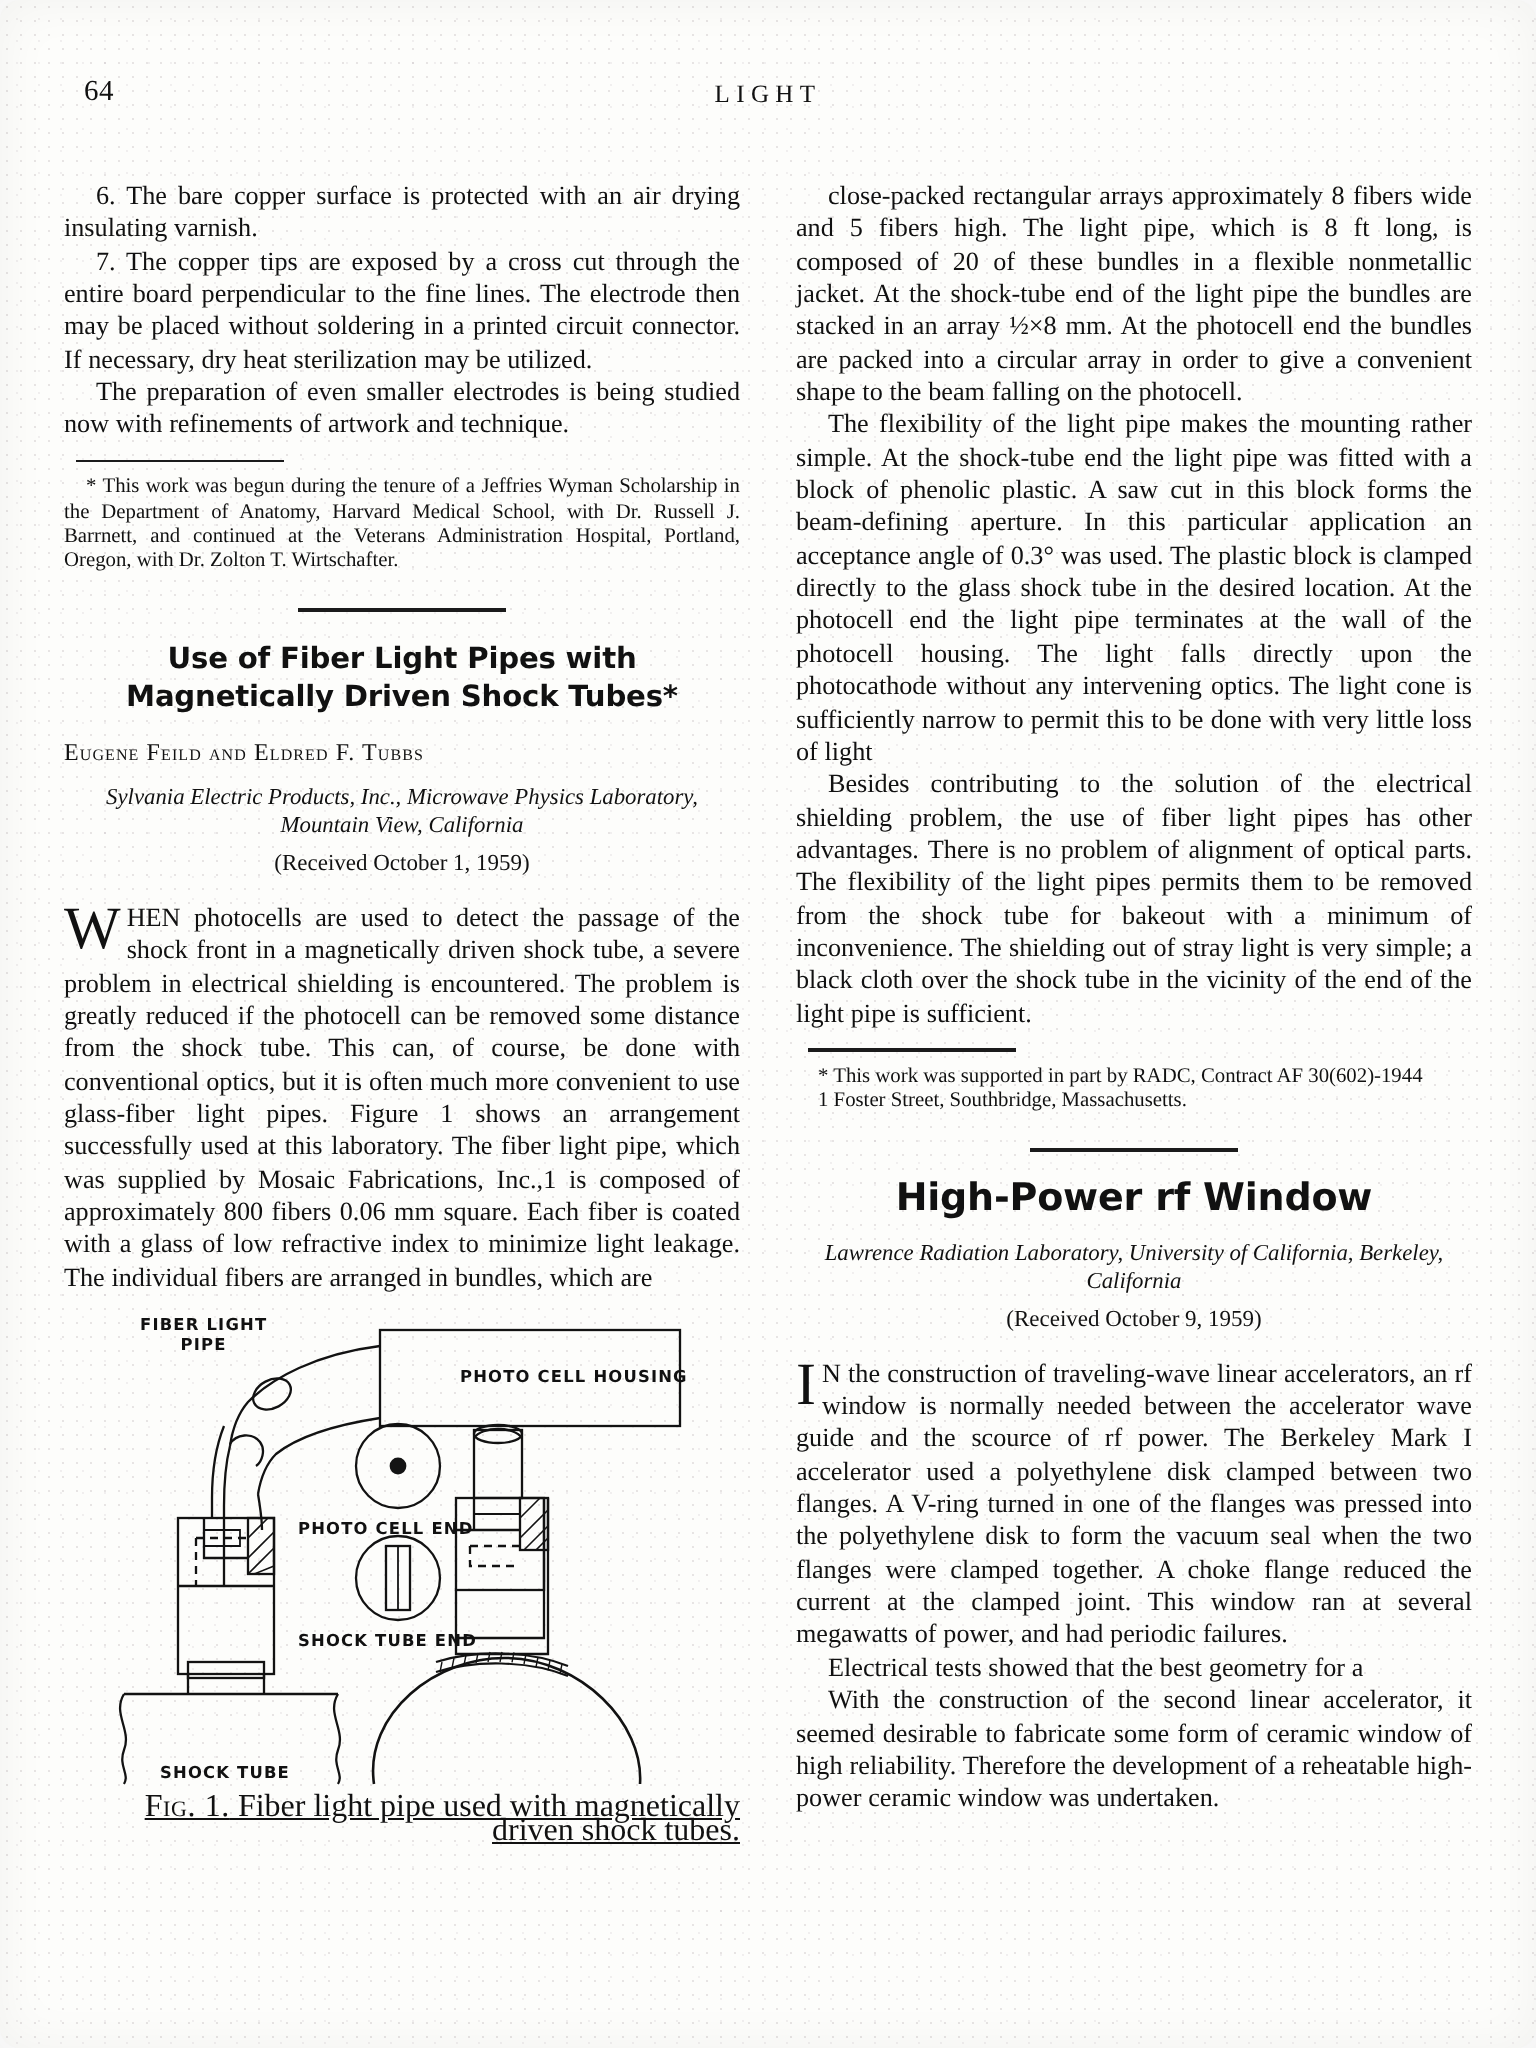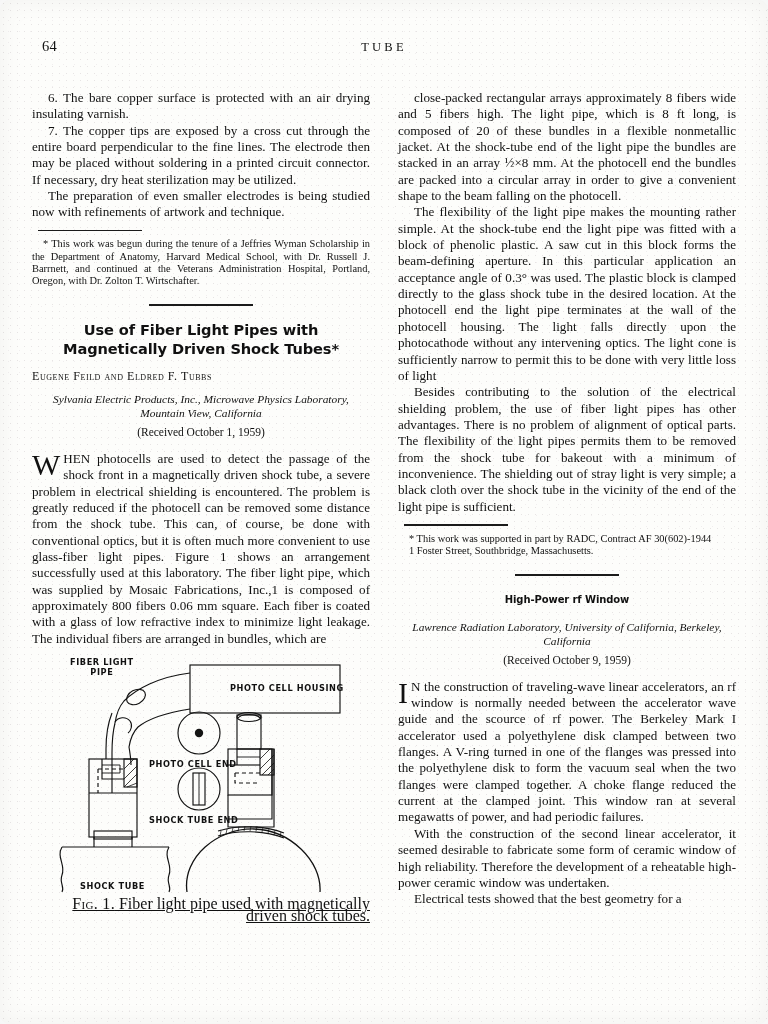--- a/index.html
+++ b/index.html
@@ -113,21 +113,21 @@
   .art-title {
     text-align: center;
     font-family: "DejaVu Sans", "Liberation Sans", sans-serif;
     font-weight: bold;
     font-size: 14.6px;
     line-height: 19px;
     margin: 14px 0 11px 0;
     letter-spacing: -0.1px;
   }
   .art-title.small {
-    font-size: 10px;
+    font-size: 19px;
     margin: 6px 0 11px 0;
   }
   .authors {
     font-size: 12px;
     font-variant: small-caps;
     letter-spacing: 0.55px;
     margin: 0 0 8px 0;
   }
   .affil {
     text-align: center;
@@ -185,21 +185,21 @@
   }
 </style>
 </head>
 <body>
 
 <div class="page">
   <div class="sheet">
 
     <div class="runhead">
       <div class="folio">64</div>
-      <div class="runtitle">TUBE</div>
+      <div class="runtitle">LIGHT</div>
     </div>
 
     <div class="cols">
 
       <div class="col">
 
         <p class="body">6. The bare copper surface is protected with an air drying insulating varnish.</p>
         <p class="body">7. The copper tips are exposed by a cross cut through the entire board perpendicular to the fine lines. The electrode then may be placed without soldering in a printed circuit connector. If necessary, dry heat sterilization may be utilized.</p>
         <p class="body">The preparation of even smaller electrodes is being studied now with refinements of artwork and technique.</p>
 
@@ -325,20 +325,20 @@
 
         <div class="art-title small">High-Power rf Window</div>
         <div class="affil">Lawrence Radiation Laboratory, University of California, Berkeley, California</div>
         <div class="received">(Received October 9, 1959)</div>
 
         <div class="dropwrap">
           <span class="dropcap">I</span>
           <p class="body">N the construction of traveling-wave linear accelerators, an rf window is normally needed between the accelerator wave guide and the scource of rf power. The Berkeley Mark I accelerator used a polyethylene disk clamped between two flanges. A V-ring turned in one of the flanges was pressed into the polyethylene disk to form the vacuum seal when the two flanges were clamped together. A choke flange reduced the current at the clamped joint. This window ran at several megawatts of power, and had periodic failures.</p>
         </div>
 
+        <p class="body">Electrical tests showed that the best geometry for a</p>
         <p class="body">With the construction of the second linear accelerator, it seemed desirable to fabricate some form of ceramic window of high reliability. Therefore the development of a reheatable high-power ceramic window was undertaken.</p>
-        <p class="body">Electrical tests showed that the best geometry for a</p>
 
       </div>
 
     </div>
   </div>
 </div>
 
 </body></html>

